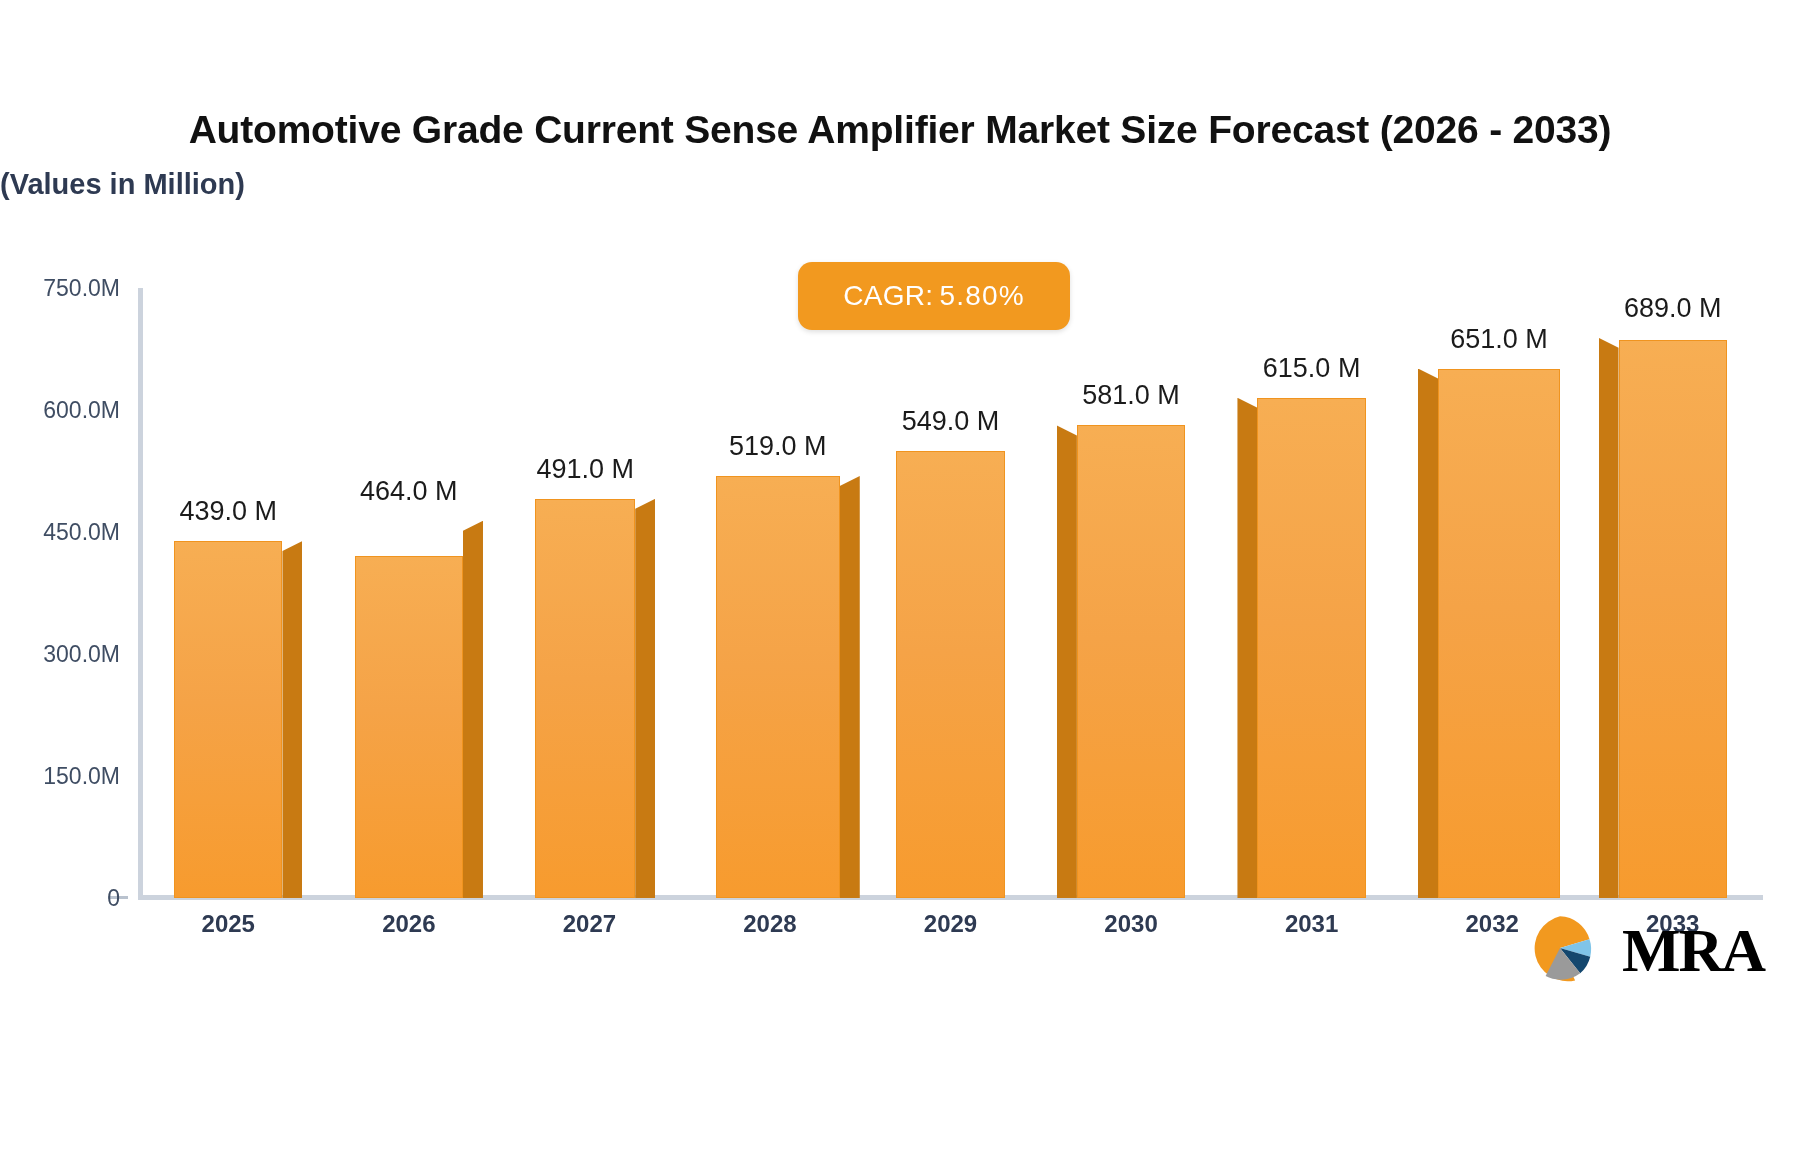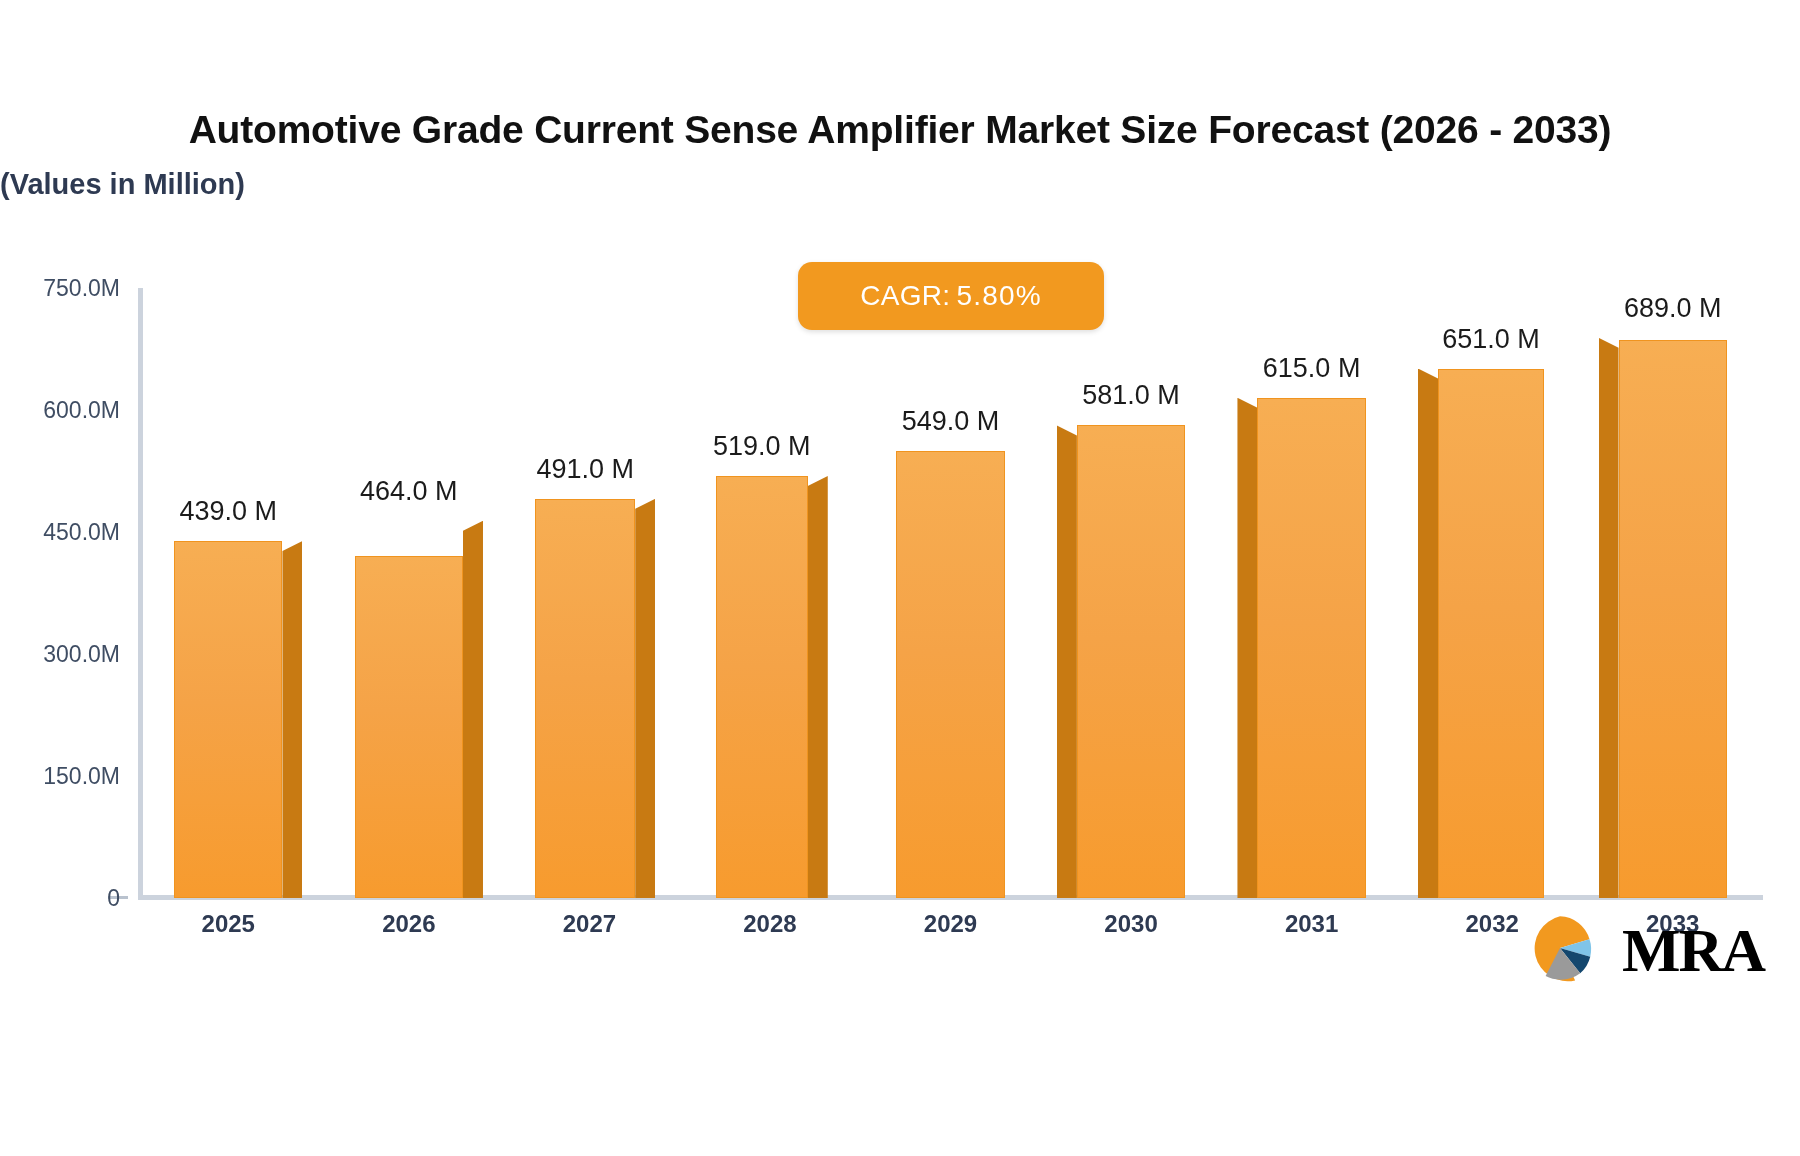--- a/index.html
+++ b/index.html
@@ -33,21 +33,21 @@
     text-align: left;
     font-size: 29px;
     font-weight: bold;
     color: #2e3a52;
   }
 
   
   #cagr-badge {
     position: absolute;
     top: 262px; left: 798px;
-    width: 306px; height: 68px;
+    width: 272px; height: 68px;
     background: #F2991F;
     border-radius: 14px;
     display: flex;
     align-items: center;
     justify-content: center;
     gap: 6px;
     box-shadow: 0 2px 5px rgba(0,0,0,0.13);
   }
   #cagr-badge .cagr-label {
     font-size: 28px; color: #ffffff; font-weight: normal;
@@ -213,21 +213,21 @@
           <div class="bar-value" style="bottom: 391.387px;">464.0 M</div>
         </div>
       </div>
       <div class="bar-group" style="left: 397.222px; width: 100px;">
         <div class="bar-stack" style="height: 399.347px;">
           <div class="bar-face"></div>
           <div class="bar-side right" style="height: 399.347px;"></div>
           <div class="bar-value" style="bottom: 413.347px;">491.0 M</div>
         </div>
       </div>
-      <div class="bar-group" style="left: 577.778px; width: 92px;">
+      <div class="bar-group" style="left: 577.778px; width: 124px;">
         <div class="bar-stack" style="height: 422.12px;">
           <div class="bar-face"></div>
           <div class="bar-side right" style="height: 422.12px;"></div>
           <div class="bar-value" style="bottom: 436.12px;">519.0 M</div>
         </div>
       </div>
       <div class="bar-group" style="left: 758.333px; width: 108.333px;">
         <div class="bar-stack" style="height: 446.52px;">
           <div class="bar-face"></div>
           <div class="bar-value" style="bottom: 460.52px;">549.0 M</div>
@@ -240,21 +240,21 @@
           <div class="bar-value" style="bottom: 486.547px;">581.0 M</div>
         </div>
       </div>
       <div class="bar-group" style="left: 1119.44px; width: 108.333px;">
         <div class="bar-stack" style="height: 500.2px;">
           <div class="bar-face"></div>
           <div class="bar-side left" style="height: 500.2px;"></div>
           <div class="bar-value" style="bottom: 514.2px;">615.0 M</div>
         </div>
       </div>
-      <div class="bar-group" style="left: 1300px; width: 106px;">
+      <div class="bar-group" style="left: 1300px; width: 122px;">
         <div class="bar-stack" style="height: 529.48px;">
           <div class="bar-face"></div>
           <div class="bar-side left" style="height: 529.48px;"></div>
           <div class="bar-value" style="bottom: 543.48px;">651.0 M</div>
         </div>
       </div>
       <div class="bar-group" style="left: 1480.56px; width: 108.333px;">
         <div class="bar-stack" style="height: 558px;">
           <div class="bar-face"></div>
           <div class="bar-side left" style="height: 560.387px;"></div>

